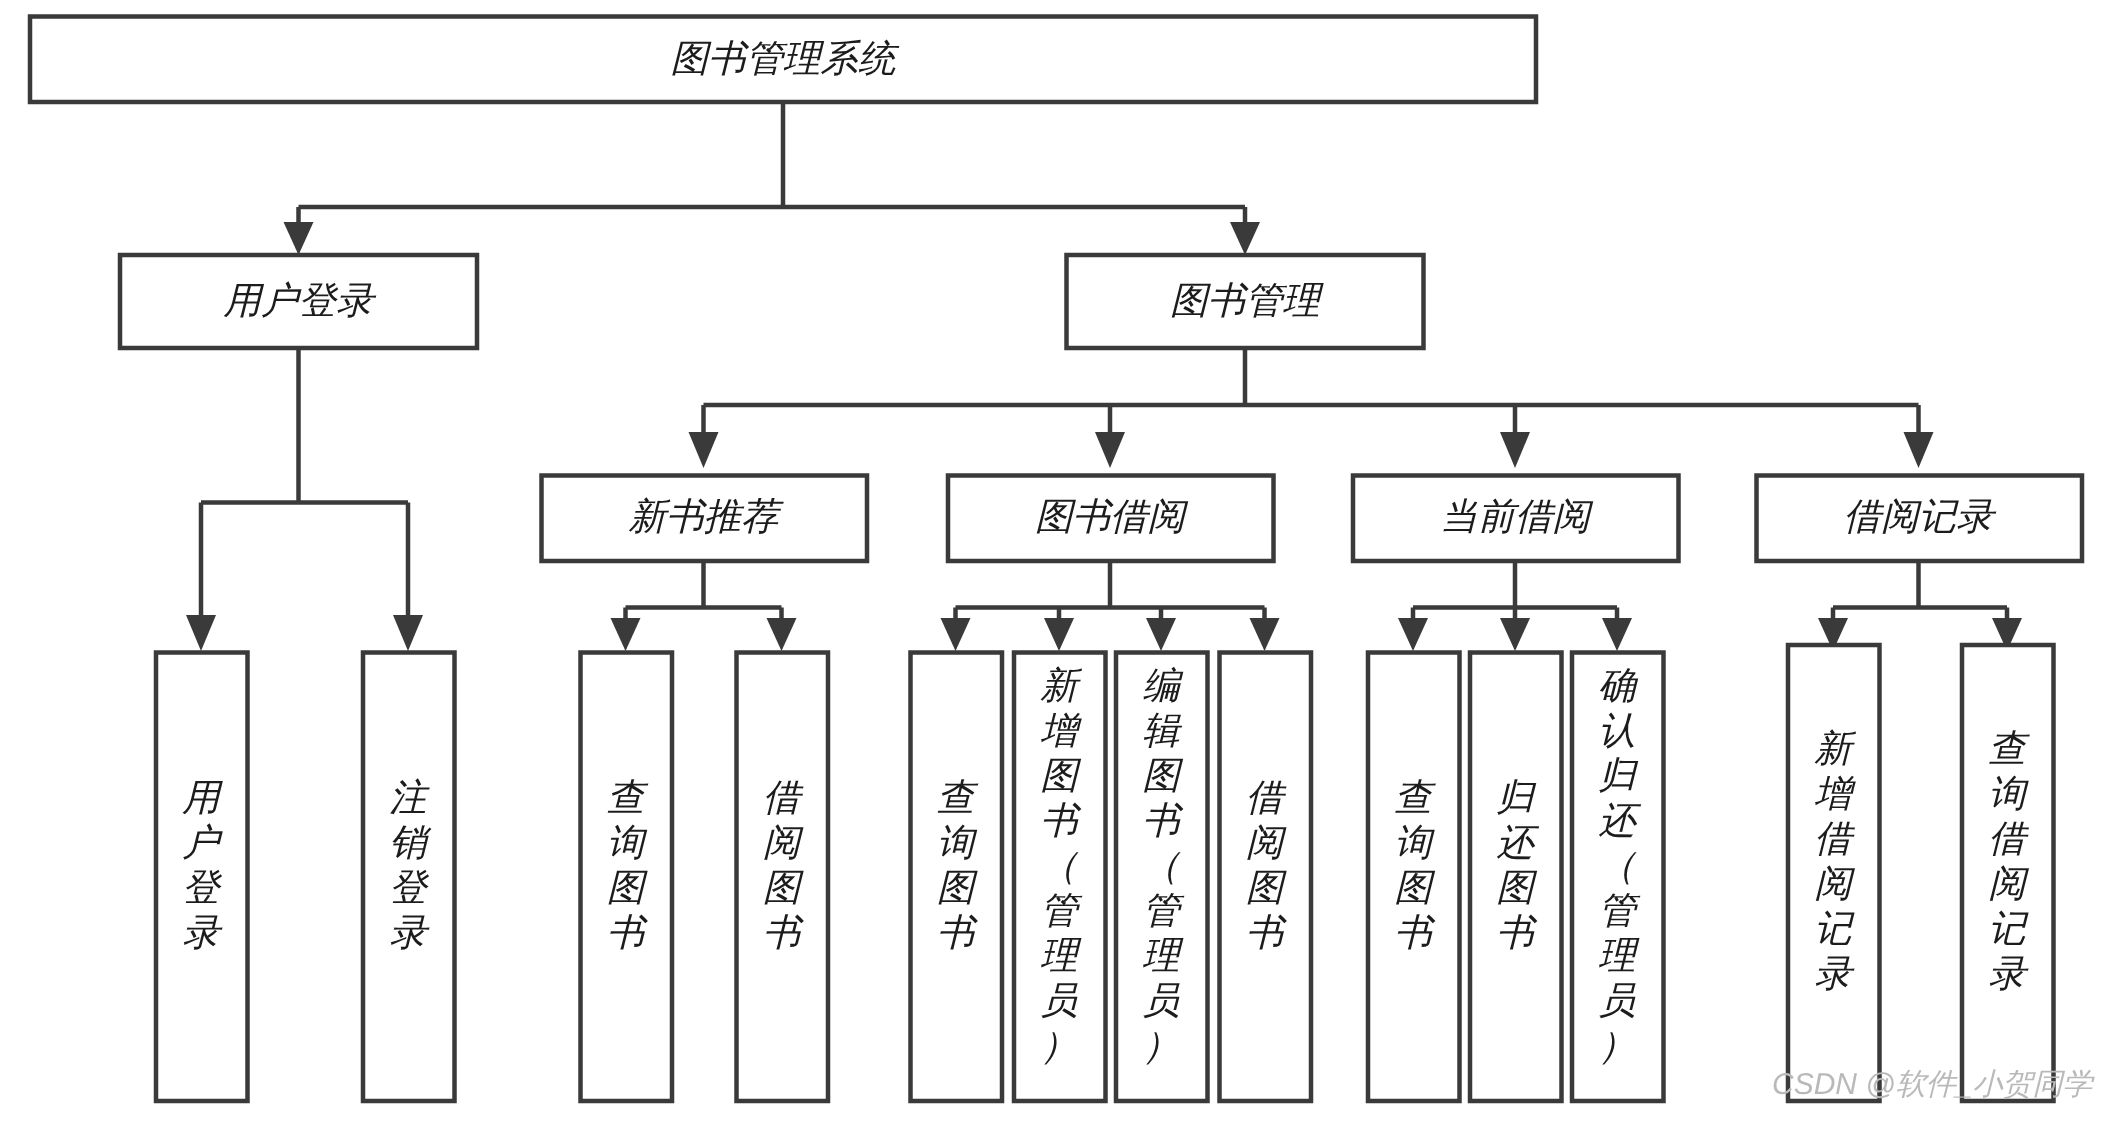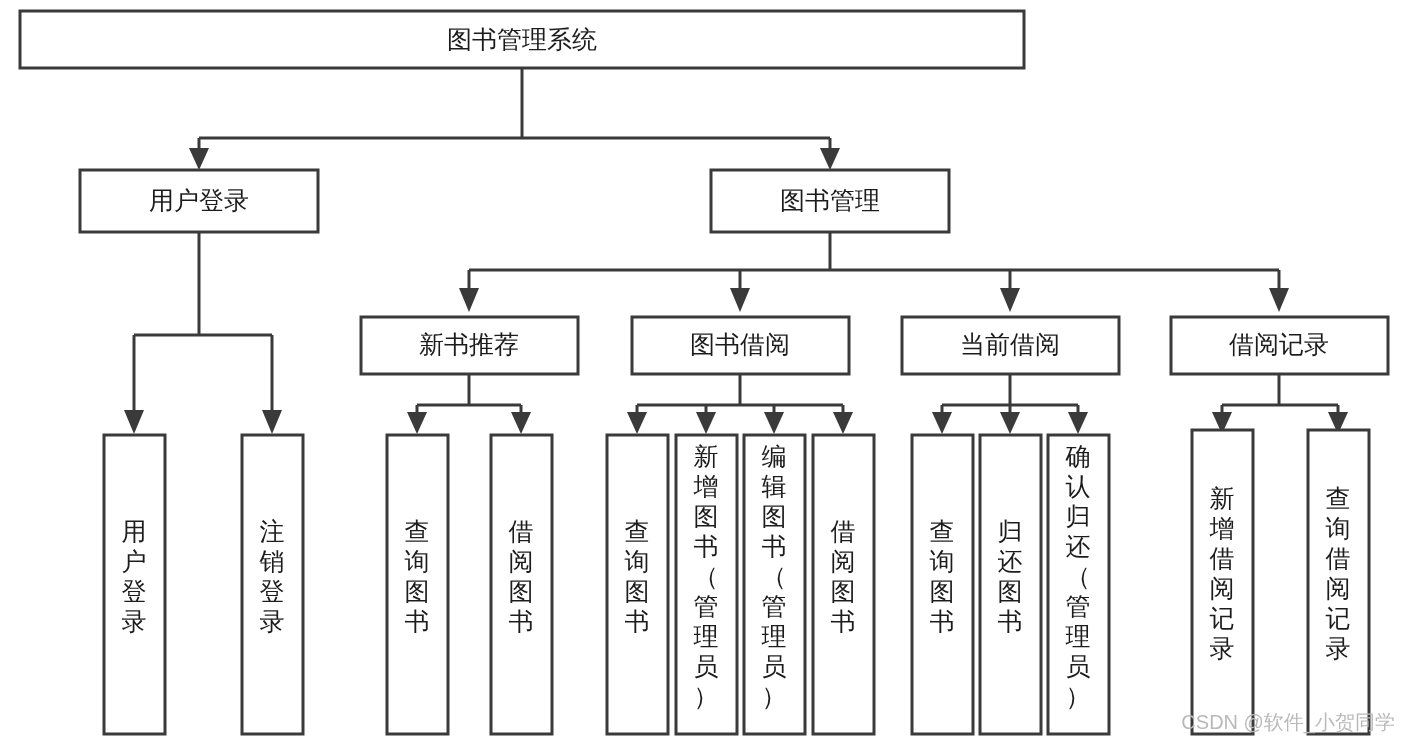--- a/index.html
+++ b/index.html
@@ -10,20 +10,21 @@
   }
   body {
     font-family: "Liberation Sans", "DejaVu Sans", sans-serif;
   }
   #diagram-root {
     position: relative;
     width: 1405px;
     height: 747px;
     background: #ffffff;
     overflow: hidden;
+    font-style: italic;
   }
   svg.diagram-canvas {
     position: absolute;
     left: 0;
     top: 0;
     width: 1405px;
     height: 747px;
     display: block;
   }
   .node-box {

